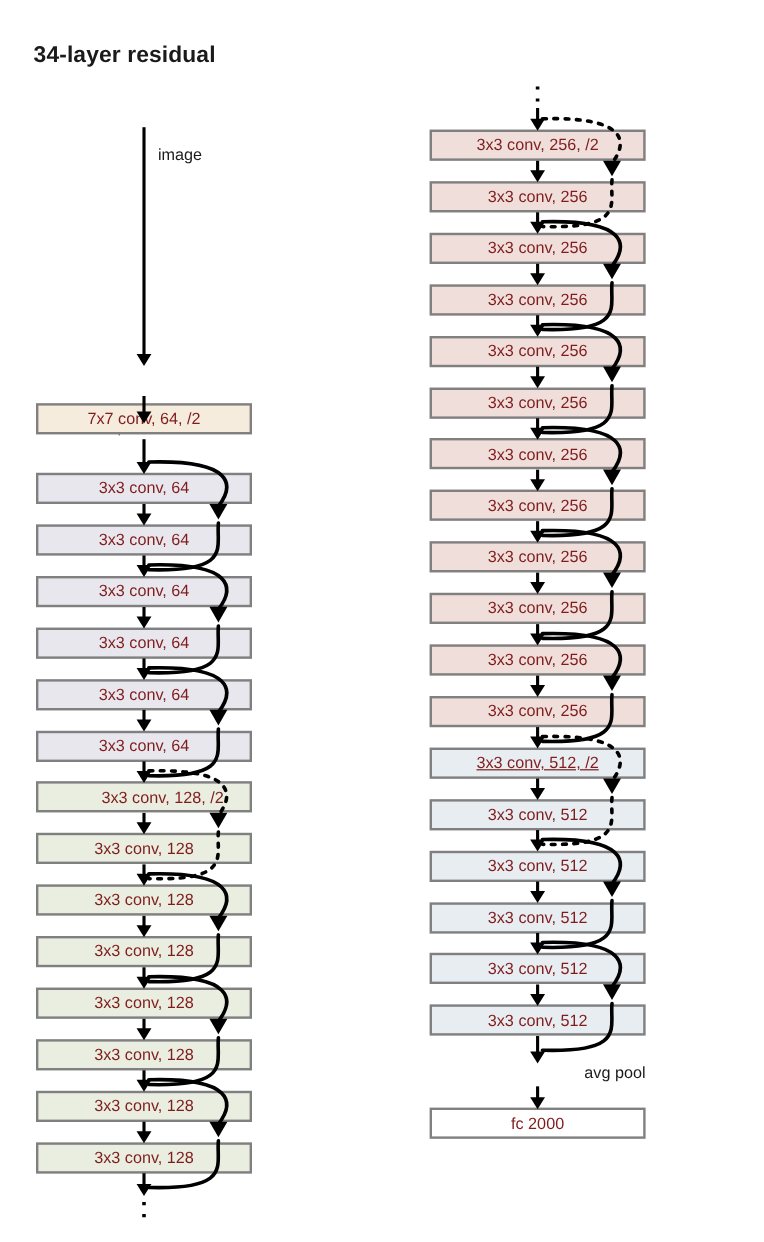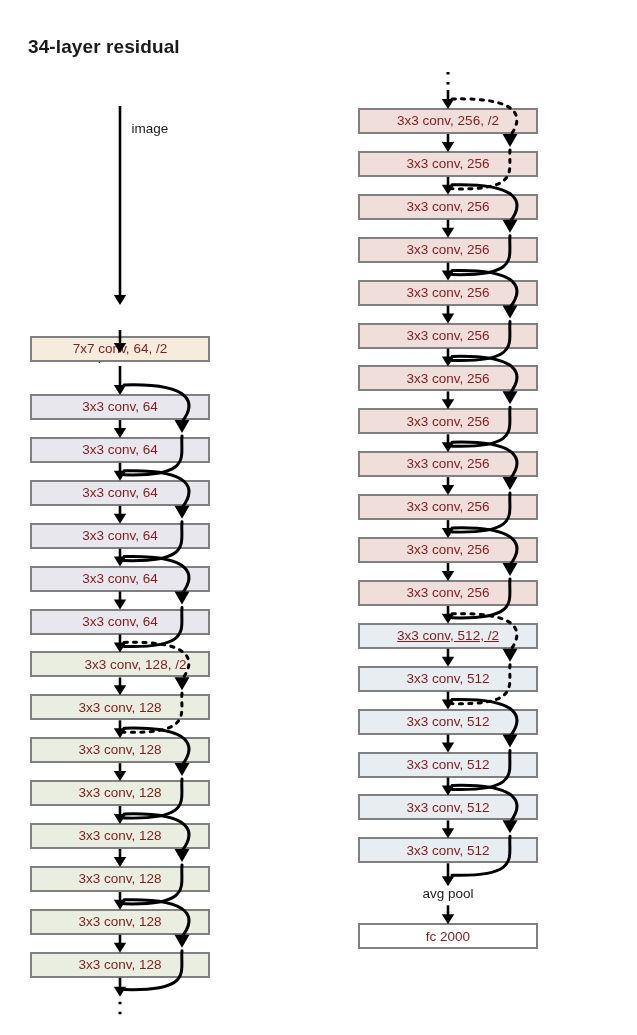--- a/index.html
+++ b/index.html
@@ -33,21 +33,21 @@
 </style>
 </head>
 <body>
 
 <div id="root">
 
   <div class="title">34-layer residual</div>
 
   <div class="slab" id="lbl-image" style="left:60px;top:70px;width:180px;margin-top:36px;">image</div>
   <div class="slab" id="lbl-pool" style="left:30px;top:333px;width:180px;">pool, /2</div>
-  <div class="slab" id="lbl-avgpool" style="left: 358px; top: 871.3px; width: 180px;">avg pool</div>
+  <div class="slab" id="lbl-avgpool" style="left: 358px; top: 871.3px; width: 180px; text-align: right;">avg pool</div>
 
   <div id="boxlayer">
       <div class="box" style="left: 30px; top: 288px; width: 180px; height: 26px; background: rgb(246, 236, 221); border-color: rgb(128, 128, 128); margin-top: 32px;">7x7 conv, 64, /2</div>
       <div class="box" style="left: 30px; top: 378px; width: 180px; height: 26px; background: rgb(233, 231, 238); border-color: rgb(128, 128, 128);">3x3 conv, 64</div>
       <div class="box" style="left: 30px; top: 420.9px; width: 180px; height: 26px; background: rgb(233, 231, 238); border-color: rgb(128, 128, 128);">3x3 conv, 64</div>
       <div class="box" style="left: 30px; top: 463.8px; width: 180px; height: 26px; background: rgb(233, 231, 238); border-color: rgb(128, 128, 128);">3x3 conv, 64</div>
       <div class="box" style="left: 30px; top: 506.7px; width: 180px; height: 26px; background: rgb(233, 231, 238); border-color: rgb(128, 128, 128);">3x3 conv, 64</div>
       <div class="box" style="left: 30px; top: 549.6px; width: 180px; height: 26px; background: rgb(233, 231, 238); border-color: rgb(128, 128, 128);">3x3 conv, 64</div>
       <div class="box" style="left: 30px; top: 592.5px; width: 180px; height: 26px; background: rgb(233, 231, 238); border-color: rgb(128, 128, 128);">3x3 conv, 64</div>
       <div class="box" style="left: 30px; top: 635.4px; width: 180px; height: 26px; background: rgb(234, 238, 224); border-color: rgb(128, 128, 128); padding-left: 31px;">3x3 conv, 128, /2</div>

